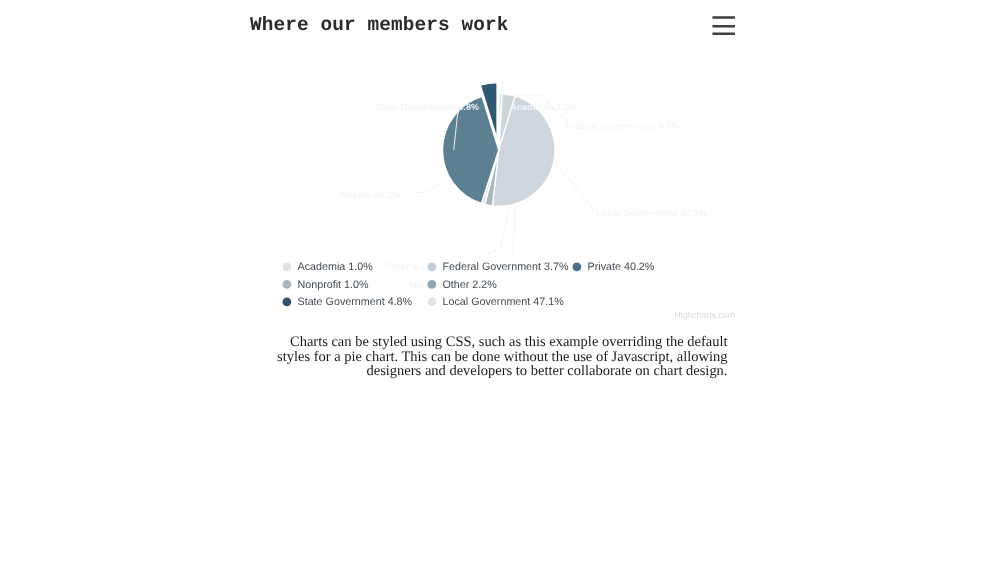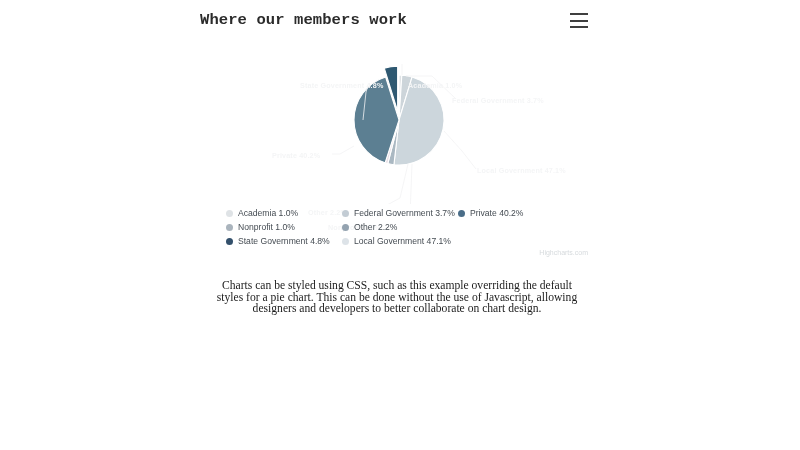--- a/index.html
+++ b/index.html
@@ -128,27 +128,27 @@
     top: 249px;
     font-size: 7px;
     color: #d6dadd;
     cursor: pointer;
   }
 
   
   .caption {
     position: absolute;
     left: 212px;
-    top: 280px;
+    top: 268px;
     width: 370px;
     font-family: "Liberation Serif", serif;
     font-size: 11.6px;
     line-height: 11.6px;
     color: #1c1c1c;
-    text-align: center;
+    text-align: right;
   }
   .caption p { margin: 0; }
 </style>
 </head>
 <body>
 
 <div id="stage">
 
   <div class="chart-card">
 

